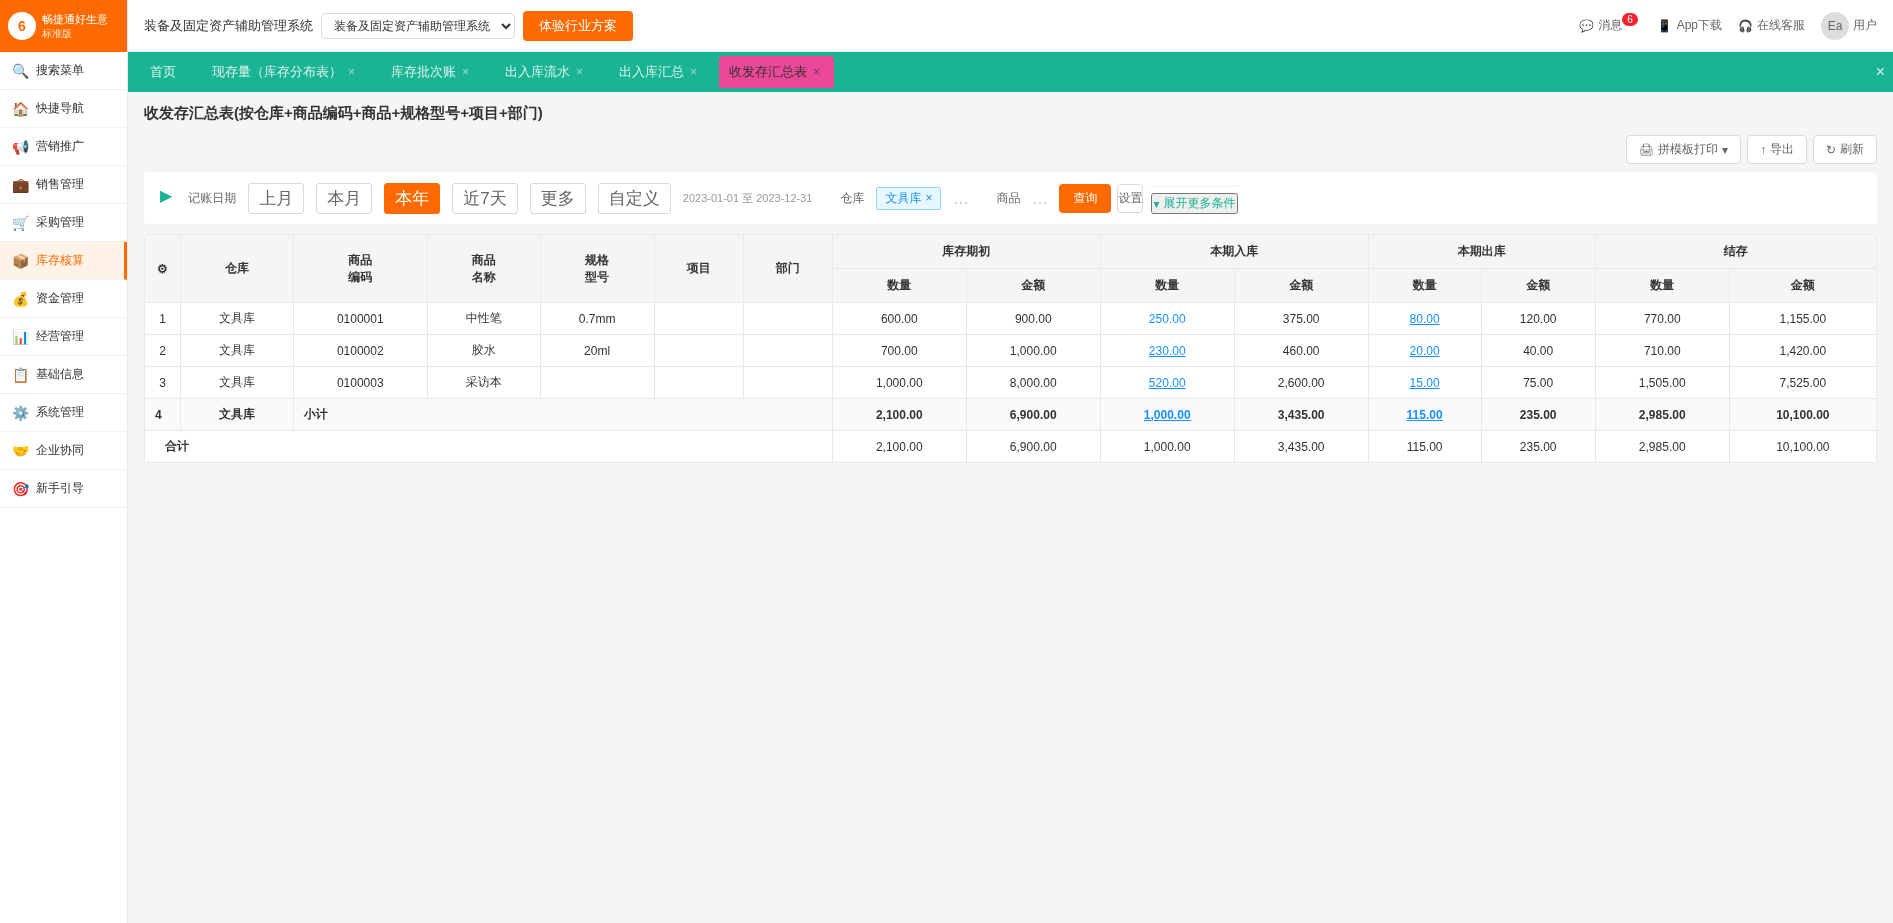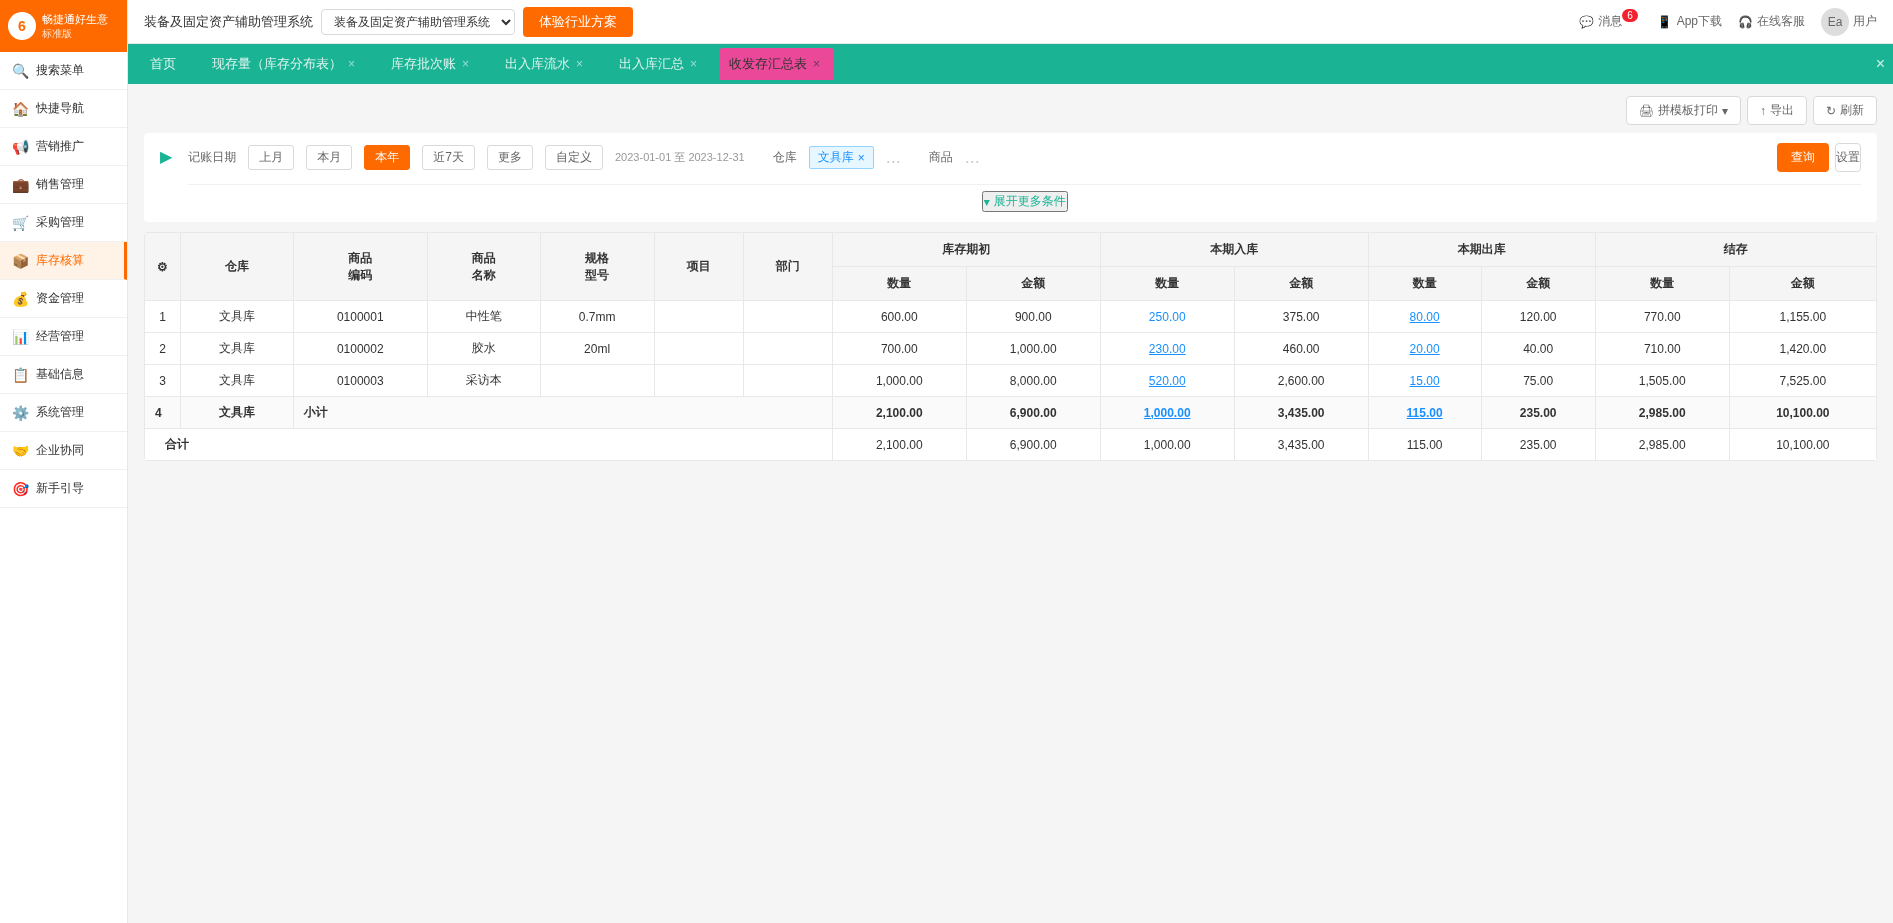--- a/index.html
+++ b/index.html
@@ -12,21 +12,21 @@
     .sidebar-title { color: #fff; font-size: 11px; line-height: 1.3; }
     .sidebar-menu { flex: 1; overflow-y: auto; }
     .sidebar-item { display: flex; align-items: center; gap: 8px; padding: 10px 12px; cursor: pointer; color: #333; font-size: 12px; border-bottom: 1px solid #f0f0f0; }
     .sidebar-item.active { background: #fff3e8; color: #ff6a00; border-right: 3px solid #ff6a00; }
     .sidebar-item-icon { width: 16px; text-align: center; font-size: 14px; }
 
     
     .main { flex: 1; display: flex; flex-direction: column; overflow: hidden; }
 
     
-    .topbar { height: 44px; background: #fff; border-bottom: 1px solid #e8e8e8; display: flex; align-items: center; justify-content: space-between; padding: 0 16px; }
+    .topbar { height: 52px; background: #fff; border-bottom: 1px solid #e8e8e8; display: flex; align-items: center; justify-content: space-between; padding: 0 16px; }
     .topbar-left { display: flex; align-items: center; gap: 8px; color: #666; font-size: 13px; }
     .topbar-system-name { color: #333; font-weight: 500; }
     .topbar-select { border: 1px solid #d9d9d9; border-radius: 4px; padding: 4px 8px; font-size: 12px; color: #333; background: #fff; }
     .topbar-btn { background: #ff6a00; color: #fff; border: none; border-radius: 4px; padding: 6px 16px; font-size: 13px; cursor: pointer; }
     .topbar-right { display: flex; align-items: center; gap: 16px; color: #666; font-size: 12px; }
     .topbar-right-item { display: flex; align-items: center; gap: 4px; cursor: pointer; }
     .badge { background: #f5222d; color: #fff; border-radius: 8px; padding: 1px 5px; font-size: 10px; position: relative; top: -6px; left: -4px; }
     .user-avatar { width: 28px; height: 28px; background: #ddd; border-radius: 50%; display: flex; align-items: center; justify-content: center; font-size: 12px; }
 
     
@@ -35,25 +35,25 @@
     .tab.active { background: #ec4899; color: #333; padding-left: 10px; }
     .tab-close { font-size: 12px; color: inherit; opacity: 0.7; cursor: pointer; }
     .tabbar-close-all { margin-left: auto; color: #fff; cursor: pointer; font-size: 16px; opacity: 0.8; }
 
     
     .page-title { font-size: 15px; font-weight: bold; color: #333; margin-bottom: 12px; }
 
     
     .filter-bar { background: #fff; border-radius: 4px; padding: 10px 16px; margin-bottom: 10px; display: flex; align-items: flex-start; gap: 16px; }
     .filter-arrow { color: #1ab394; font-size: 16px; cursor: pointer; margin-top: 4px; }
-    .filter-section { display: flex; flex-direction: column; gap: 8px; flex: 1; }
+    .filter-section { display: flex; flex-direction: row; gap: 8px; flex: 1; }
     .filter-row { display: flex; align-items: center; gap: 12px; flex-wrap: wrap; }
     .filter-label { color: #666; font-size: 12px; }
     .date-range { color: #999; font-size: 11px; }
-    .filter-btn { padding: 3px 10px; border-radius: 3px; border: 1px solid #d9d9d9; cursor: pointer; font-size: 12px; color: #666; background: #fff; }
+    .filter-btn { padding: 3px 10px; border-radius: 3px; border: 1px solid #d9d9d9; cursor: pointer; font-size: 17px; color: #666; background: #fff; }
     .filter-btn.active { background: #ff6a00; color: #fff; border-color: #ff6a00; }
     .warehouse-tag { background: #e6f7ff; border: 1px solid #91d5ff; color: #1890ff; padding: 2px 8px; border-radius: 2px; font-size: 12px; display: flex; align-items: center; gap: 4px; }
     .warehouse-tag-close { cursor: pointer; color: #1890ff; }
     .filter-dots { color: #ccc; font-size: 18px; cursor: pointer; }
     .expand-row { display: flex; align-items: center; justify-content: center; border-top: 1px solid #f0f0f0; padding-top: 6px; margin-top: 4px; }
     .expand-btn { color: #1ab394; font-size: 12px; cursor: pointer; display: flex; align-items: center; gap: 4px; }
     .btn-print { border: 1px solid #d9d9d9; background: #fff; color: #666; padding: 5px 12px; border-radius: 4px; cursor: pointer; font-size: 12px; display: flex; align-items: center; gap: 4px; }
     .btn-export { border: 1px solid #d9d9d9; background: #fff; color: #666; padding: 5px 12px; border-radius: 4px; cursor: pointer; font-size: 12px; display: flex; align-items: center; gap: 4px; }
     .btn-refresh { border: 1px solid #d9d9d9; background: #fff; color: #666; padding: 5px 12px; border-radius: 4px; cursor: pointer; font-size: 12px; display: flex; align-items: center; gap: 4px; }
     .btn-query { background: #ff6a00; color: #fff; padding: 5px 14px; border-radius: 4px; cursor: pointer; font-size: 12px; border: none; }
@@ -190,20 +190,21 @@
       </div>
       <div class="tab active">
         <span>收发存汇总表</span>
         <span class="tab-close" style="">×</span>
       </div>
       <div class="tabbar-close-all">×</div>
     </div>
 
   <div style="flex:1; overflow-y:auto; background:#f5f5f5; padding:12px 16px; position:relative;">
 
+    <div class="page-title">收发存汇总表(按仓库+商品编码+商品+规格型号+项目+部门)</div>
 
     <div style="display:flex; justify-content:flex-end; gap:6px; margin-bottom:8px;">
       <button class="btn-print">
         <span>🖨</span>
         <span>拼模板打印</span>
         <span>▾</span>
       </button>
       <button class="btn-export">
         <span>↑</span>
         <span>导出</span>

